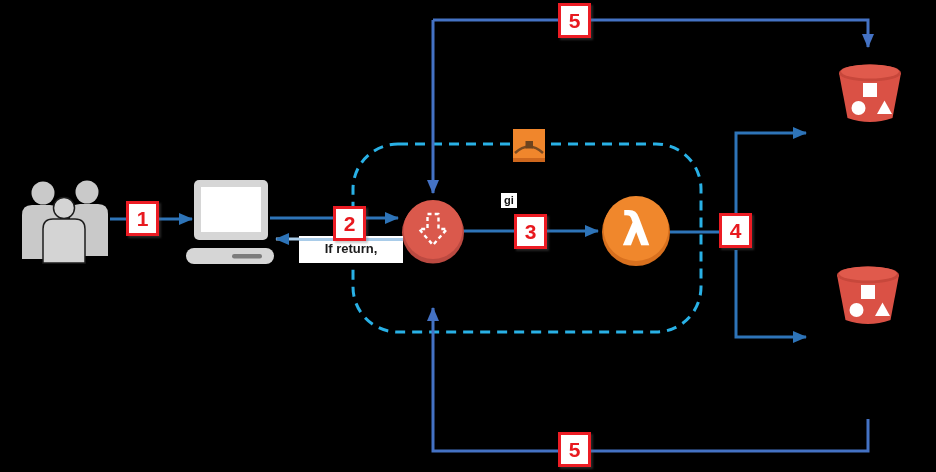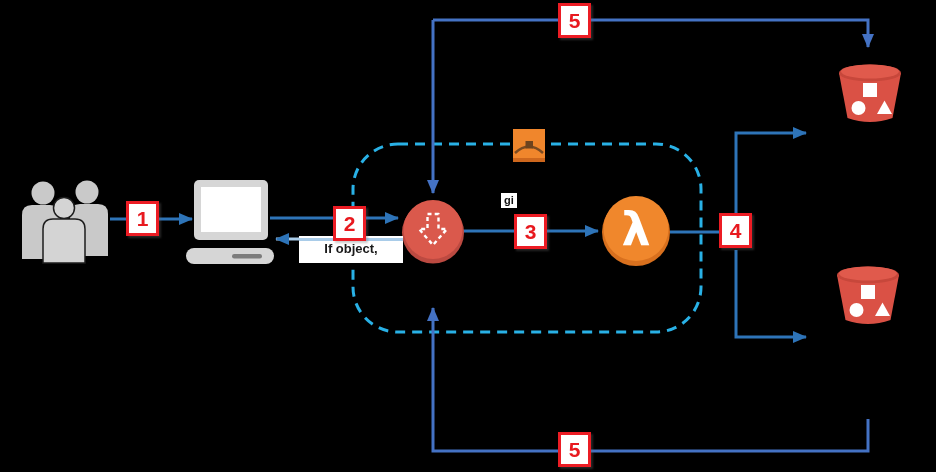--- a/index.html
+++ b/index.html
@@ -99,21 +99,21 @@
       <ellipse cx="33" cy="9.5" rx="29" ry="7" fill="#E05A4C"></ellipse>
       <rect x="26" y="21" width="14" height="14" fill="#fff"></rect>
       <circle cx="21.5" cy="46" r="7" fill="#fff"></circle>
       <polygon points="40,52 47.5,38.5 55,52" fill="#fff"></polygon>
     </g>
   </svg>
 
   <div class="lambda-symbol">λ</div>
 
   <div class="cache-note">
-    <div>If object,</div>
+    <div>If return,</div>
   </div>
   <div class="return-overlay"></div>
 
   <div class="origin-tag">gi</div>
 
   <div class="step" style="left:126px;top:201px">1</div>
   <div class="step" style="left:333px;top:206px">2</div>
   <div class="step" style="left:514px;top:214px">3</div>
   <div class="step" style="left:719px;top:213px">4</div>
   <div class="step" style="left:558px;top:3px">5</div>

